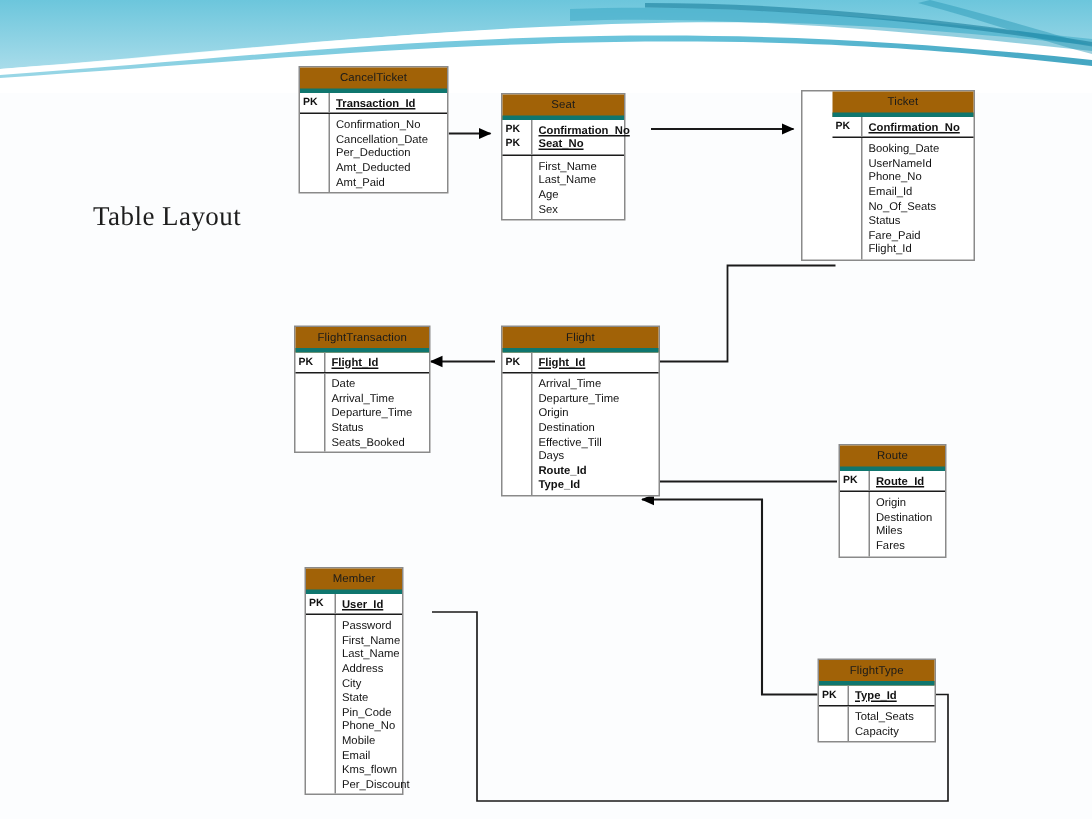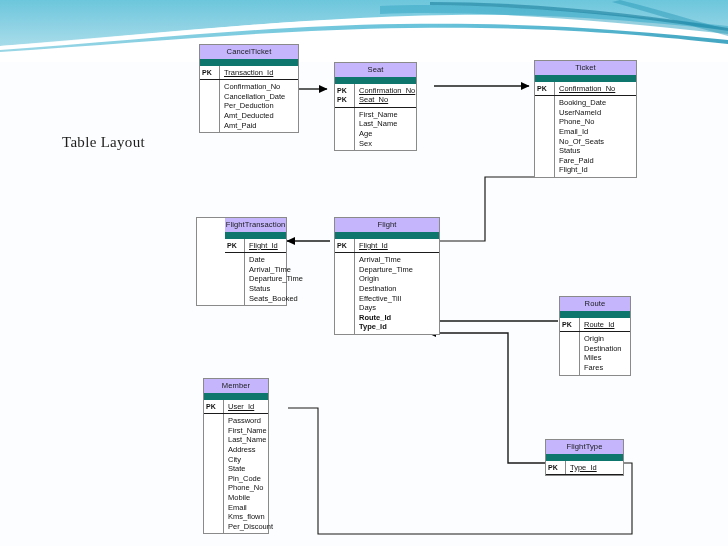--- a/index.html
+++ b/index.html
@@ -20,41 +20,41 @@
   #banner{
     position:absolute;left:0;top:0;width:728px;height:62px;
     overflow:hidden;
     pointer-events:none;
   }
   
   #title{
     position:absolute;
     left:62px;top:134px;
     font-family:"Liberation Serif", serif;
-    font-size:15px;
+    font-size:18px;
     color:#1d1d1d;
     letter-spacing:.3px;
     white-space:nowrap;
   }
   
   #diagram{position:absolute;left:0;top:0;width:728px;height:546px;}
   #connectors{position:absolute;left:0;top:0;width:728px;height:546px;}
 
   .tbl{
     position:absolute;
     background:#ffffff;
     border:1px solid #8a8a8a;
     box-sizing:border-box;
     font-size:7.5px;
     line-height:9.6px;
     color:#111;
   }
   .tbl .hdr{
-    background:#c4b5fd;
-    border-bottom:7px solid #0f766e;
+    background:#a16207;
+    border-bottom:3px solid #0f766e;
     text-align:center;
     font-size:7.6px;
     padding:2px 0 2px;
     color:#1a1a1a;
     letter-spacing:.1px;
   }
   .tbl .section{
     display:flex;
   }
   .tbl .keycol{
@@ -68,21 +68,21 @@
   }
   .tbl .fieldcol{
     flex:1 1 auto;
     padding:2px 2px 2px 4px;
     box-sizing:border-box;
   }
   .tbl .pkblock{
     border-bottom:1.6px solid #1b1b1b;
   }
   .tbl .pkblock .fieldcol .f{
-    font-weight:normal;
+    font-weight:bold;
     text-decoration:underline;
   }
   .f{white-space:nowrap;}
   .f.fk{font-weight:bold;}
   .keycol .k{line-height:9.6px;}
 </style>
 </head>
 <body>
 
 <div id="slide">
@@ -177,21 +177,21 @@
         <div class="keycol">&nbsp;</div>
         <div class="fieldcol">
           <div class="f">First_Name</div>
           <div class="f">Last_Name</div>
           <div class="f">Age</div>
           <div class="f">Sex</div>
         </div>
       </div>
     </div>
 
-    <div class="tbl" style="left:534px;top:60px;width:103px;">
+    <div class="tbl" style="left:534px;top:60px;width:116px;padding-left:20px;">
       <div class="hdr">Ticket</div>
       <div class="section pkblock">
         <div class="keycol">
           <div class="k">PK</div>
         </div>
         <div class="fieldcol">
           <div class="f">Confirmation_No</div>
         </div>
       </div>
       <div class="section">
@@ -202,21 +202,21 @@
           <div class="f">Phone_No</div>
           <div class="f">Email_Id</div>
           <div class="f">No_Of_Seats</div>
           <div class="f">Status</div>
           <div class="f">Fare_Paid</div>
           <div class="f">Flight_Id</div>
         </div>
       </div>
     </div>
 
-    <div class="tbl" style="left:196px;top:217px;width:91px;padding-left:28px;">
+    <div class="tbl" style="left:196px;top:217px;width:91px;">
       <div class="hdr">FlightTransaction</div>
       <div class="section pkblock">
         <div class="keycol">
           <div class="k">PK</div>
         </div>
         <div class="fieldcol">
           <div class="f">Flight_Id</div>
         </div>
       </div>
       <div class="section">
@@ -309,16 +309,23 @@
     <div class="tbl" style="left:545px;top:439px;width:79px;">
       <div class="hdr">FlightType</div>
       <div class="section pkblock">
         <div class="keycol">
           <div class="k">PK</div>
         </div>
         <div class="fieldcol">
           <div class="f">Type_Id</div>
         </div>
       </div>
+      <div class="section">
+        <div class="keycol">&nbsp;</div>
+        <div class="fieldcol">
+          <div class="f">Total_Seats</div>
+          <div class="f">Capacity</div>
+        </div>
+      </div>
     </div>
 
   </div>
 </div>
 
 </body></html>

